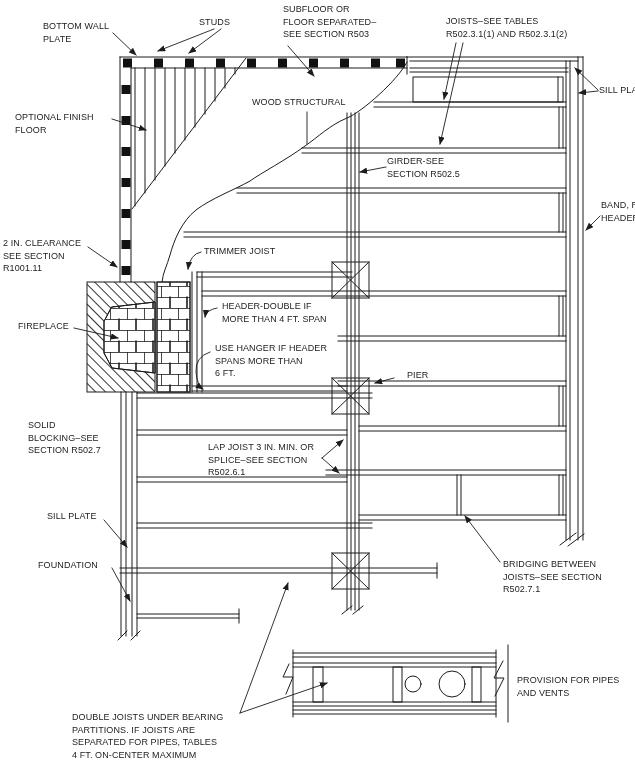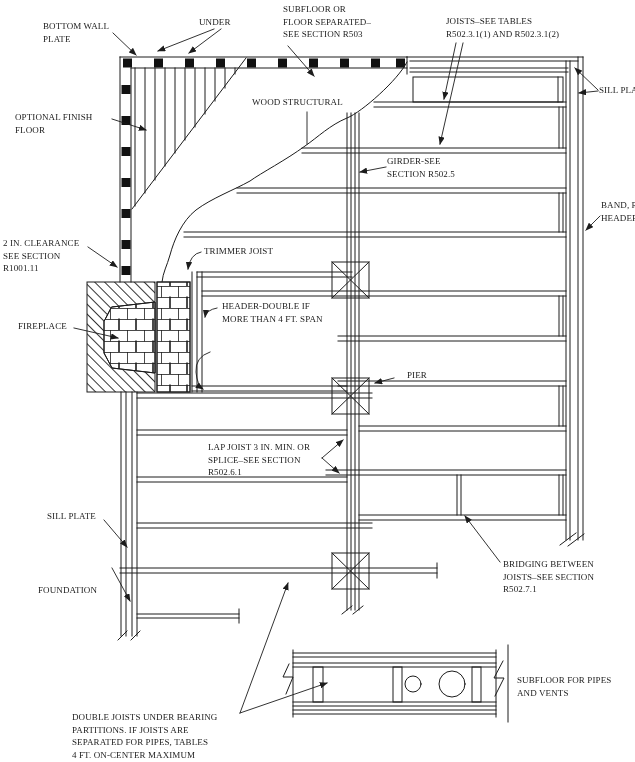--- a/index.html
+++ b/index.html
@@ -1,21 +1,21 @@
 <!DOCTYPE html>
 <html><head>
 <meta charset="utf-8">
 <style>
   html,body{margin:0;padding:0;background:#fff;}
   #stage{position:relative;width:635px;height:762px;overflow:hidden;background:#ffffff;
          font-family:"Liberation Sans",sans-serif;color:#1c1c1c;}
   #drawing{position:absolute;left:0;top:0;}
   .lbl{position:absolute;font-size:9px;line-height:12.5px;letter-spacing:0.1px;
        color:#1c1c1c;white-space:nowrap;}
-  .lbl div{white-space:nowrap;font-family:Liberation Serif, serif;}
+  .lbl div{white-space:nowrap;}
 </style>
 </head>
 <body>
 
 <div id="stage">
 
 <svg id="drawing" width="635" height="762" viewBox="0 0 635 762" stroke="#1c1c1c" stroke-width="1" fill="none" stroke-linecap="square">
   <defs>
     <marker id="arr" markerWidth="9" markerHeight="7" refX="8" refY="3.5" orient="auto">
       <path d="M0,0 L9,3.5 L0,7 Z" fill="#1c1c1c" stroke="none"></path>
@@ -176,21 +176,21 @@
     <path d="M240,713 L288,583" marker-end="url(#arr)"></path>
     <path d="M240,713 L327,683" marker-end="url(#arr)"></path>
   </g>
 </svg>
 
 <div class="lbl" style="left:43px;top:20px">
   <div>BOTTOM WALL</div>
       <div>PLATE</div>
     </div>
 <div class="lbl" style="left:199px;top:16px">
-  <div>UNDER</div>
+  <div>STUDS</div>
     </div>
 <div class="lbl" style="left:283px;top:3px">
   <div>SUBFLOOR OR</div>
       <div>FLOOR SEPARATED–</div>
       <div>SEE SECTION R503</div>
     </div>
 <div class="lbl" style="left:446px;top:15px">
   <div>JOISTS–SEE TABLES</div>
       <div>R502.3.1(1) AND R502.3.1(2)</div>
     </div>
@@ -220,41 +220,51 @@
 <div class="lbl" style="left:204px;top:245px">
   <div>TRIMMER JOIST</div>
     </div>
 <div class="lbl" style="left:18px;top:320px">
   <div>FIREPLACE</div>
     </div>
 <div class="lbl" style="left:222px;top:300px">
   <div>HEADER-DOUBLE IF</div>
       <div>MORE THAN 4 FT. SPAN</div>
     </div>
+<div class="lbl" style="left:215px;top:342px">
+  <div>USE HANGER IF HEADER</div>
+      <div>SPANS MORE THAN</div>
+      <div>6 FT.</div>
+    </div>
 <div class="lbl" style="left:407px;top:369px">
   <div>PIER</div>
+    </div>
+<div class="lbl" style="left:28px;top:419px">
+  <div>SOLID</div>
+      <div>BLOCKING–SEE</div>
+      <div>SECTION R502.7</div>
     </div>
 <div class="lbl" style="left:208px;top:441px">
   <div>LAP JOIST 3 IN. MIN. OR</div>
       <div>SPLICE–SEE SECTION</div>
       <div>R502.6.1</div>
     </div>
 <div class="lbl" style="left:47px;top:510px">
   <div>SILL PLATE</div>
     </div>
-<div class="lbl" style="left:38px;top:584px">
+<div class="lbl" style="left:38px;top:559px">
   <div>FOUNDATION</div>
     </div>
 <div class="lbl" style="left:503px;top:558px">
   <div>BRIDGING BETWEEN</div>
       <div>JOISTS–SEE SECTION</div>
       <div>R502.7.1</div>
     </div>
 <div class="lbl" style="left:517px;top:674px">
-  <div>SUBFLOOR FOR PIPES</div>
+  <div>PROVISION FOR PIPES</div>
       <div>AND VENTS</div>
     </div>
 <div class="lbl" style="left:72px;top:711px">
   <div>DOUBLE JOISTS UNDER BEARING</div>
       <div>PARTITIONS. IF JOISTS ARE</div>
       <div>SEPARATED FOR PIPES, TABLES</div>
       <div>4 FT. ON-CENTER MAXIMUM</div>
     </div>
 
 </div>

